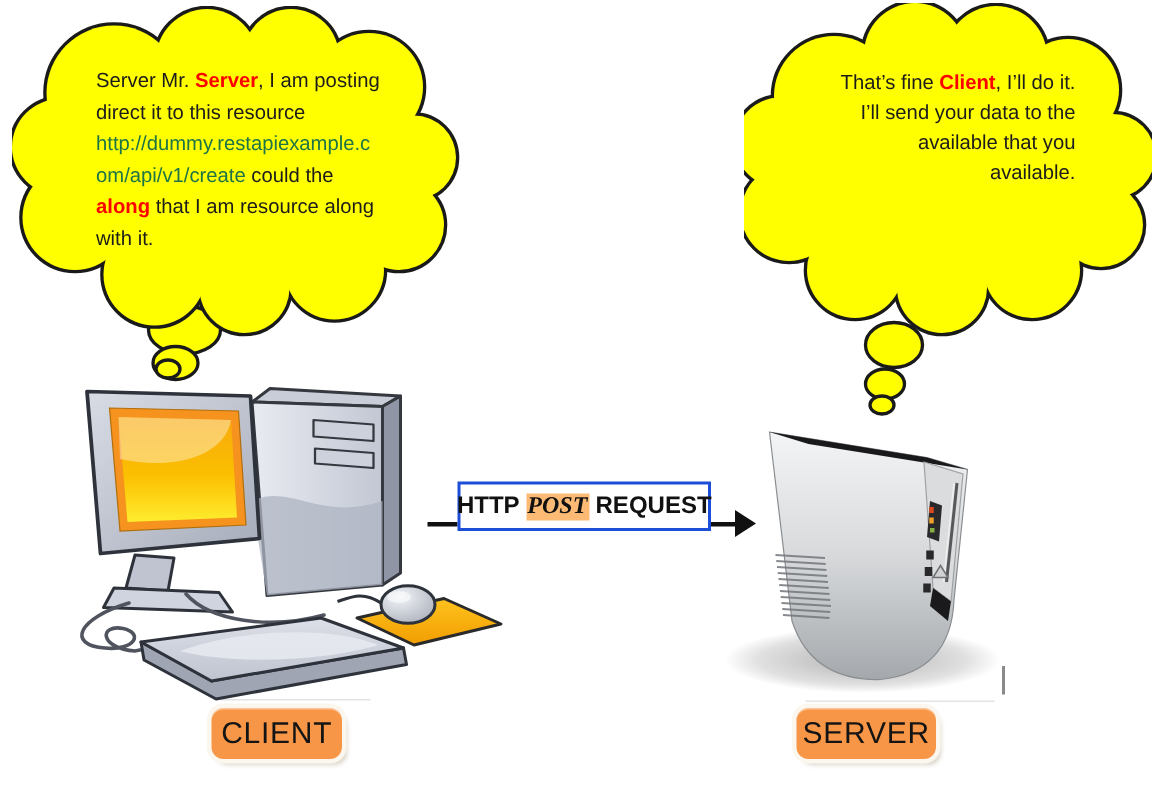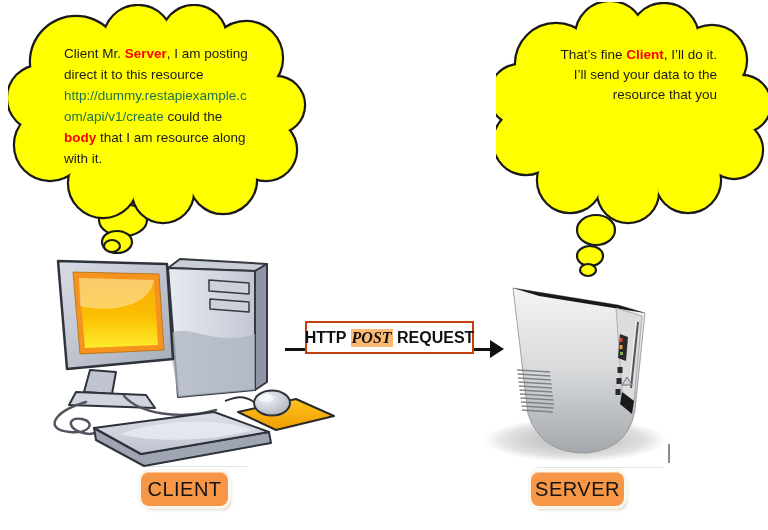--- a/index.html
+++ b/index.html
@@ -15,21 +15,21 @@
   #client-bubble-text .tline{line-height:21px;}
   #server-bubble-text .tline{line-height:20px;text-align:right;}
   .seg-normal{color:#1c1c1c;}
   .seg-bold-red{color:#ff0000;font-weight:bold;}
   .seg-link{color:#1e7446;cursor:pointer;}
   
   #arrow-line{left:285px;top:348px;width:207px;height:3px;background:#111;z-index:2;}
   #arrow-head{left:490px;top:340px;width:0;height:0;
     border-left:14px solid #111;border-top:9px solid transparent;border-bottom:9px solid transparent;z-index:2;}
   #arrow-label-box{
-    left:305px;top:321px;width:165px;height:29px;background:#ffffff;border:2px solid #c2410c;
+    left:305px;top:321px;width:165px;height:29px;background:#ffffff;border:2px solid #1d4ed8;
     display:flex;align-items:center;justify-content:center;z-index:3;
     font-size:16px;font-weight:bold;color:#111;white-space:pre;}
   .seg-bold{font-weight:bold;}
   .seg-highlight{font-weight:bold;font-style:italic;background:#fdba74;padding:0 1px;font-family:Liberation Serif, serif;}
   
   .tag{
     background:#F79646;border-radius:8px;
     box-shadow:0 0 0 3px #FBF7EE, 3px 4px 3px rgba(190,180,160,.55), inset 0 1px 0 rgba(255,255,255,.45);
     display:flex;align-items:center;justify-content:center;
     font-size:20px;color:#141414;letter-spacing:.5px;z-index:4;}
@@ -109,32 +109,33 @@
     <circle cx="192" cy="178" r="32"></circle>
       <circle cx="132" cy="190" r="30"></circle>
       <circle cx="74" cy="178" r="32"></circle>
     <circle cx="30" cy="140" r="32"></circle>
       <circle cx="24" cy="93" r="30"></circle>
     <ellipse cx="138" cy="110" rx="100" ry="74"></ellipse>
   </g>
 </svg>
 
 <div id="client-bubble-text" class="abs bubble-text" style="left:64px;top:43px;width:200px;">
-    <div class="tline"><span class="seg-normal">Client Mr. </span><span class="seg-bold-red">Server</span><span class="seg-normal">, I am posting</span></div>
+    <div class="tline"><span class="seg-normal">Server Mr. </span><span class="seg-bold-red">Server</span><span class="seg-normal">, I am posting</span></div>
     <div class="tline"><span class="seg-normal">direct it to this resource</span></div>
     <div class="tline"><span class="seg-link">http://dummy.restapiexample.c</span></div>
     <div class="tline"><span class="seg-link">om/api/v1/create</span><span class="seg-normal"> could the</span></div>
-    <div class="tline"><span class="seg-bold-red">body</span><span class="seg-normal"> that I am resource along</span></div>
+    <div class="tline"><span class="seg-bold-red">along</span><span class="seg-normal"> that I am resource along</span></div>
     <div class="tline"><span class="seg-normal">with it.</span></div>
   </div>
 
 <div id="server-bubble-text" class="abs bubble-text" style="left:545px;top:45px;width:172px;">
     <div class="tline"><span class="seg-normal">That’s fine </span><span class="seg-bold-red">Client</span><span class="seg-normal">, I’ll do it.</span></div>
     <div class="tline"><span class="seg-normal">I’ll send your data to the</span></div>
-    <div class="tline"><span class="seg-normal">resource that you</span></div>
+    <div class="tline"><span class="seg-normal">available that you</span></div>
+    <div class="tline"><span class="seg-normal">available.</span></div>
   </div>
 
 <svg class="abs" style="left:28px;top:242px;z-index:1" width="312" height="232" viewBox="0 0 312 232">
   <defs>
     <linearGradient id="twrGrad" x1="0" y1="0" x2="1" y2="0">
       <stop offset="0" stop-color="#E9EBF1"></stop>
         <stop offset="1" stop-color="#C2C7D3"></stop>
     </linearGradient>
     <linearGradient id="monGrad" x1="0" y1="0" x2="1" y2="1">
       <stop offset="0" stop-color="#D8DCE5"></stop>

